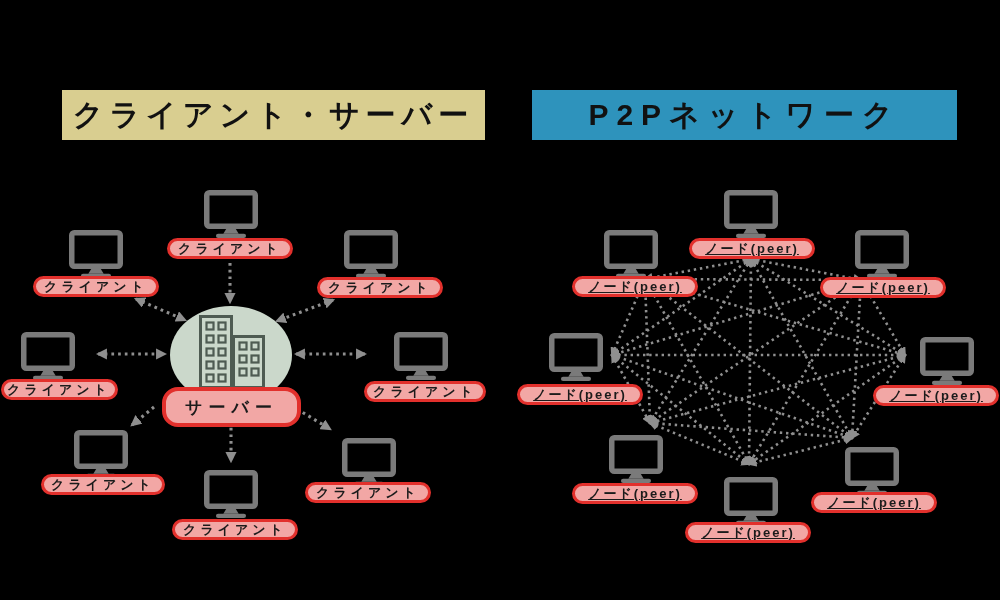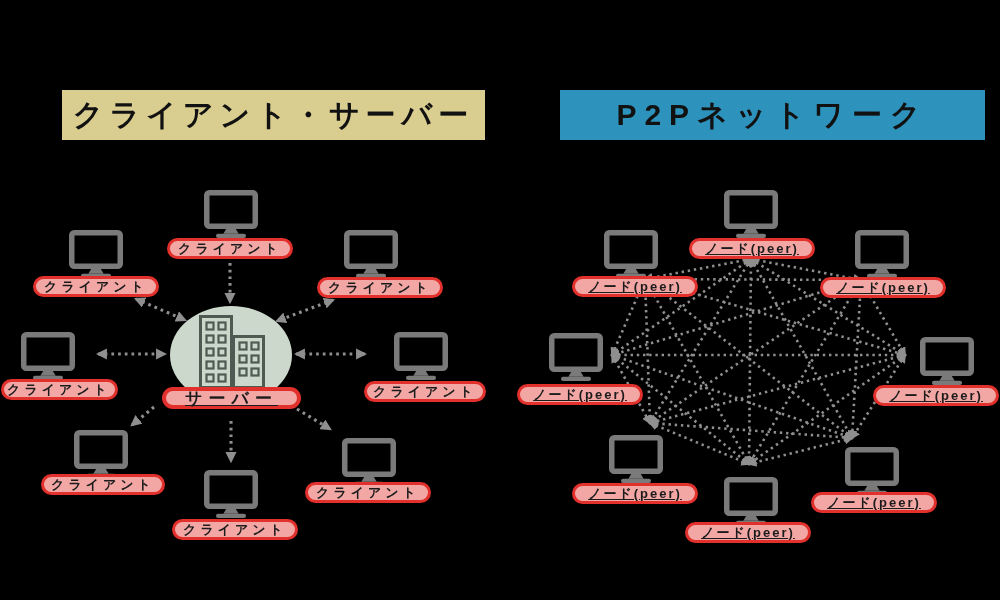--- a/index.html
+++ b/index.html
@@ -12,38 +12,38 @@
   line.spoke{stroke:var(--line-gray);stroke-width:3.1;stroke-dasharray:2.7 4;}
   line.mesh{stroke:var(--line-gray);stroke-width:2.6;stroke-dasharray:2.4 3.8;}
   #ah path{fill:var(--line-gray);}
   .header{
     position:absolute;top:90px;height:50px;
     display:flex;align-items:center;justify-content:center;
     font-size:30px;font-weight:800;color:var(--header-text);
     white-space:nowrap;
   }
   #header-left{left:22px;width:423px;background:var(--left-header-bg);letter-spacing:6px;margin-left:40px;}
-  #header-right{left:560px;width:425px;background:var(--right-header-bg);letter-spacing:8px;text-align:right;}
+  #header-right{left:532px;width:425px;background:var(--right-header-bg);letter-spacing:8px;text-align:right;}
   .server-ellipse{
     position:absolute;left:170px;top:306px;width:122px;height:98px;
     border-radius:50%;background:var(--ellipse-fill);
   }
   .building{position:absolute;left:197px;top:315px;}
   .b-stroke{fill:none;stroke:var(--building-stroke);}
   .pill{
     position:absolute;height:21px;box-sizing:border-box;
     border:3.5px solid var(--pill-border);background:var(--pill-fill);
     border-radius:12px;display:flex;align-items:center;justify-content:center;
     font-size:13px;font-weight:bold;color:var(--pill-text);white-space:nowrap;
   }
   .client-pill{letter-spacing:4px;}
   .node-pill{letter-spacing:2px;text-decoration:underline;}
   .server-pill{
-    left:162px;top:387px;width:139px;height:22px;
-    border-width:4px;border-radius:16px;font-size:17px;letter-spacing:6px;text-decoration:underline;
+    left:162px;top:387px;width:139px;height:40px;
+    border-width:4px;border-radius:16px;font-size:17px;letter-spacing:6px;
   }
   .computer{position:absolute;width:54px;height:48px;}
   .computer svg{display:block;}
   .scr{fill:none;stroke:var(--monitor-gray);stroke-width:5.5;}
   .fil{fill:var(--monitor-gray);}
 </style>
 </head>
 <body>
 
 <div id="stage" style="--background: #000000; --left-header-bg: #d9ce90; --right-header-bg: #2e93bc; --header-text: #111111; --pill-fill: #f2a7a5; --pill-border: #e2302c; --pill-text: #1b1b1b; --monitor-gray: #7a7a7a; --line-gray: #8f8f8f; --ellipse-fill: #cbd8cb; --building-stroke: #4e5b52;">

